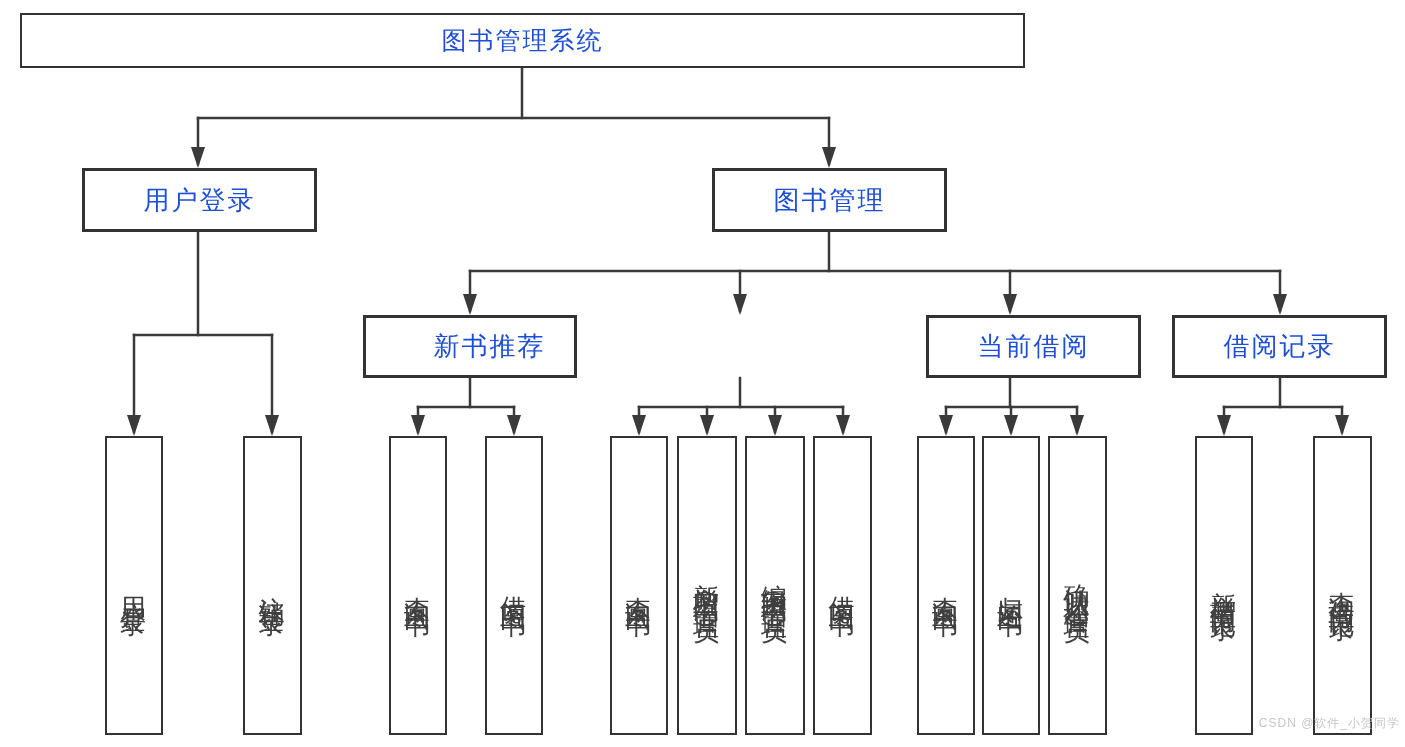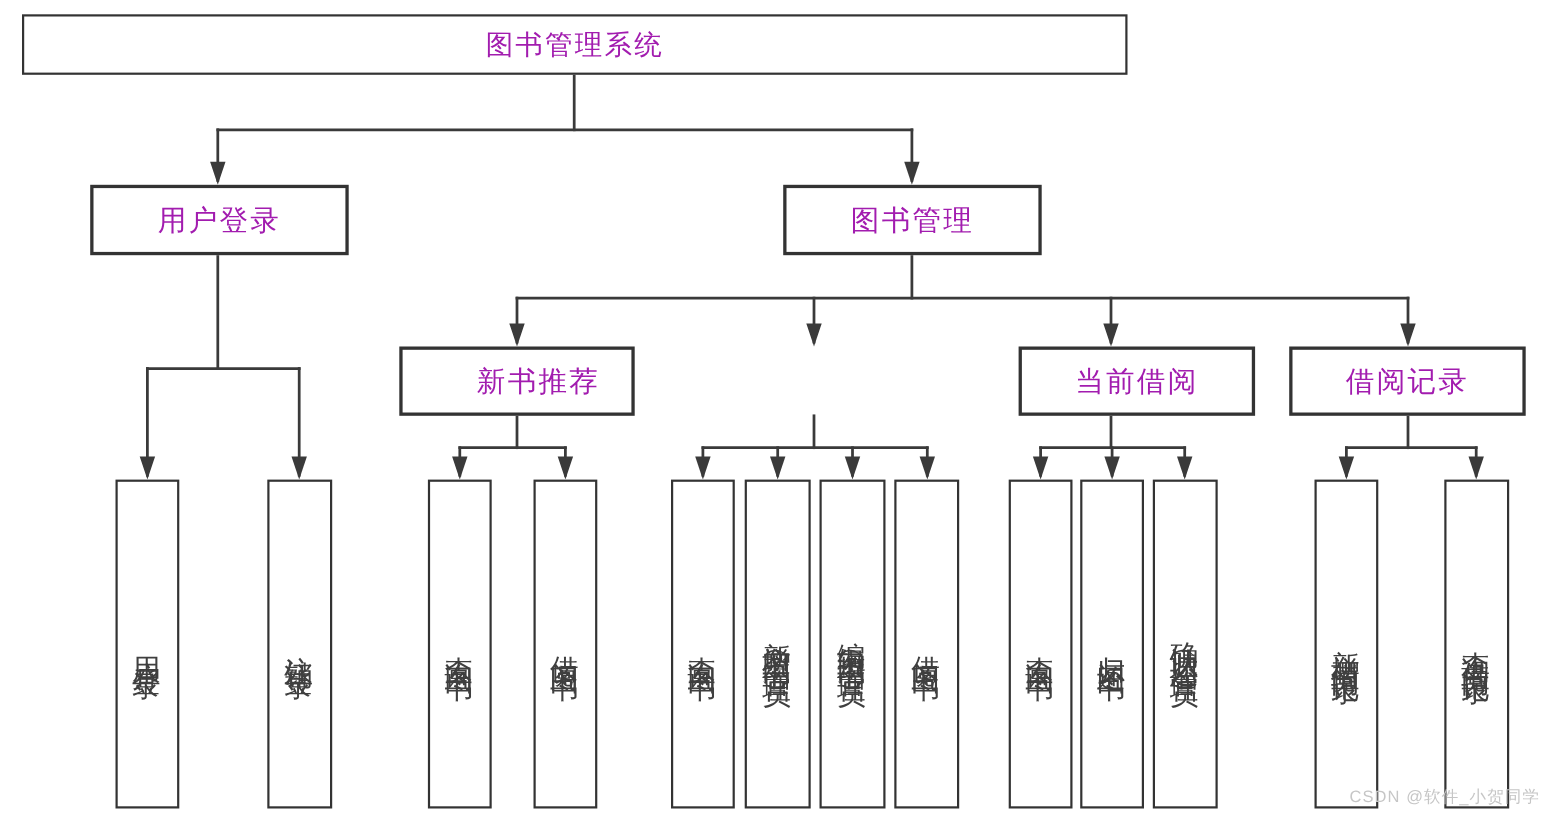--- a/index.html
+++ b/index.html
@@ -19,21 +19,21 @@
   .hbox {
     position: absolute;
     box-sizing: border-box;
     border: 3px solid #333333;
     background: #ffffff;
     display: flex;
     align-items: center;
     justify-content: center;
     font-size: 26px;
     letter-spacing: 2px;
-    color: #a21caf;
+    color: #1d4ed8;
     z-index: 1;
   }
   .rootbox { font-size: 25px; border-width: 2.5px; }
   .vbox {
     position: absolute;
     box-sizing: border-box;
     border: 2.5px solid #333333;
     background: #ffffff;
     display: flex;
     align-items: center;
@@ -44,21 +44,21 @@
     letter-spacing: 5px;
     color: #3f3f3f;
     z-index: 1;
     top: 436px;
     height: 299px;
   }
   #watermark {
     position: absolute;
     right: 5px;
     top: 715px;
-    font-size: 15px;
+    font-size: 12px;
     letter-spacing: 1px;
     color: #c6c6c6;
     z-index: 5;
     white-space: nowrap;
   }
 </style>
 </head>
 <body>
 
 <div id="canvas">

